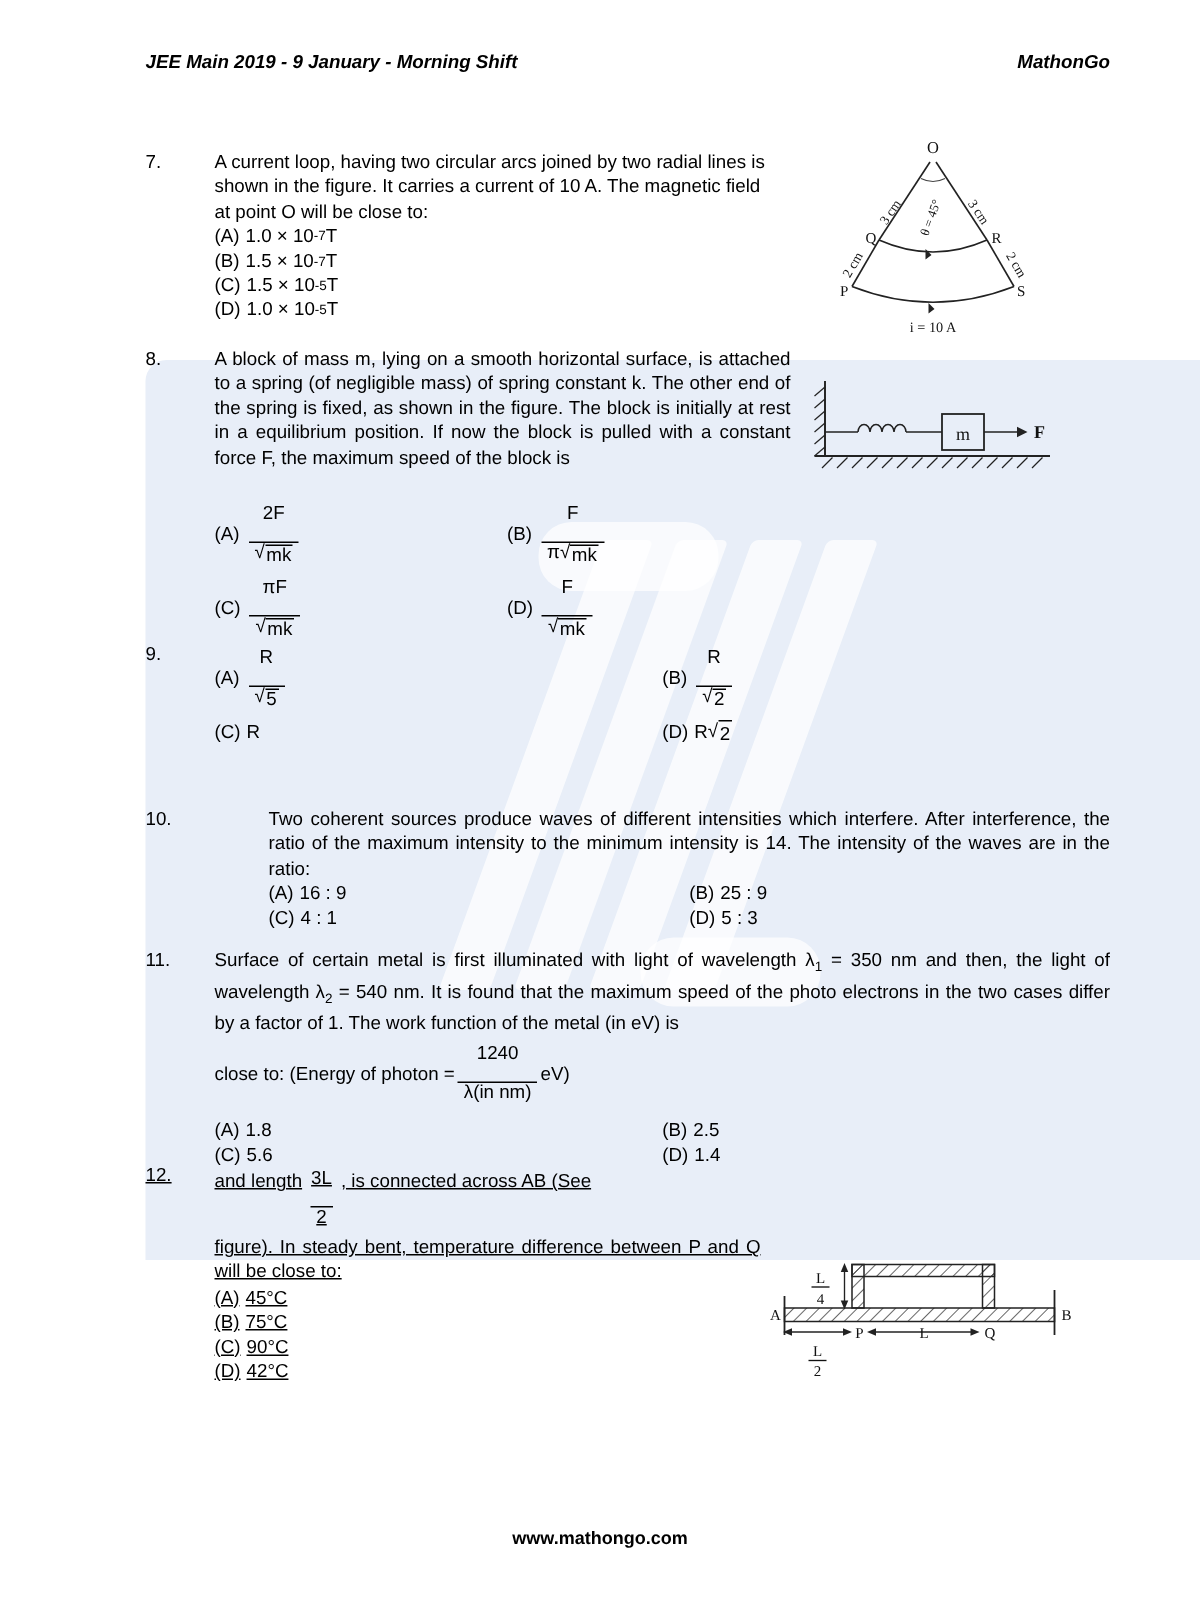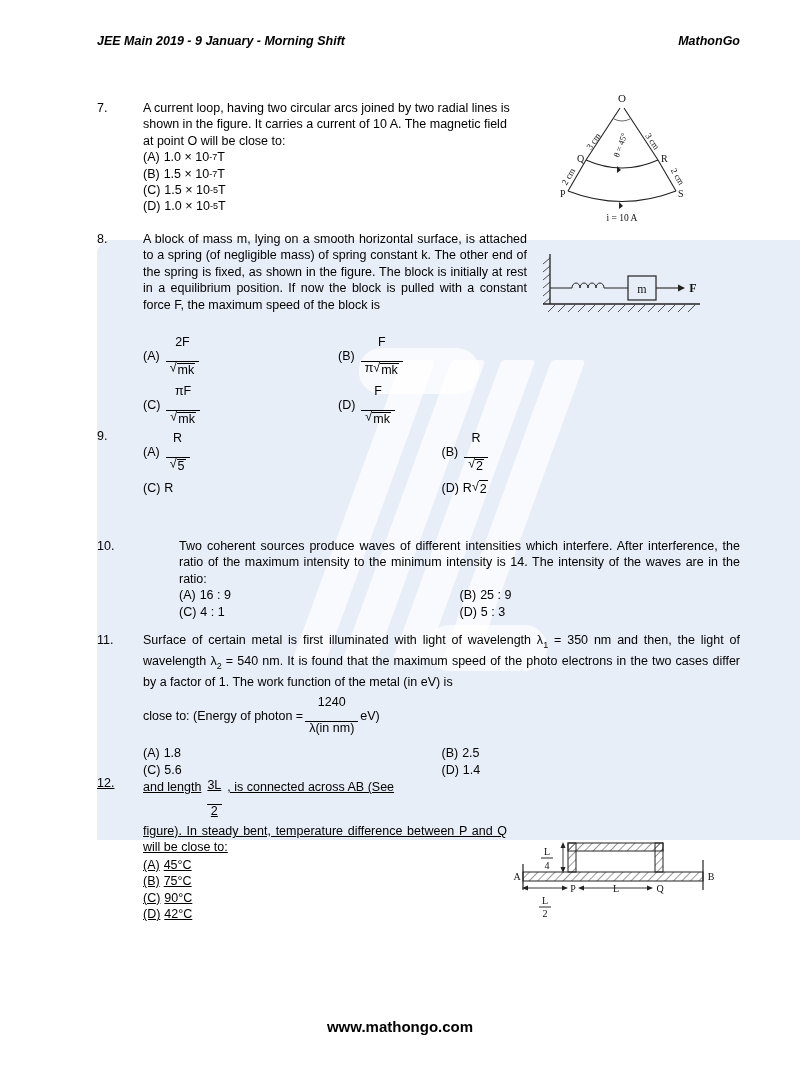--- a/index.html
+++ b/index.html
@@ -62,21 +62,21 @@
     font-style: italic;
   }
 
   
   .ftr {
     position: absolute;
     top: 1018px;
     left: 0;
     width: 100%;
     text-align: center;
-    font-size: 15px;
+    font-size: 12px;
     font-weight: bold;
     z-index: 3;
   }
 
   
   .q {
     position: absolute;
     z-index: 2;
     display: flex;
     align-items: flex-start;

